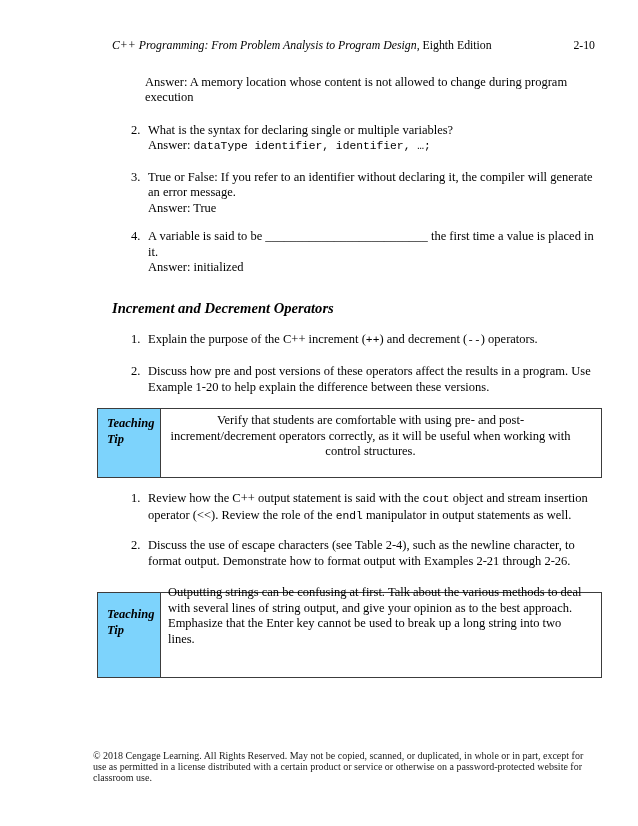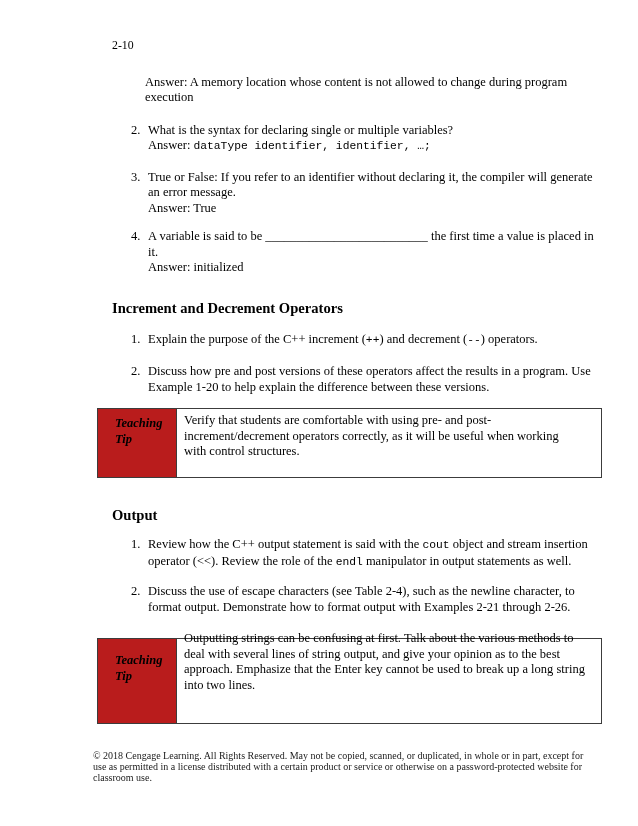--- a/index.html
+++ b/index.html
@@ -33,64 +33,67 @@
   .mt-q4 { margin-top:13px; }
   .mt-i1 { margin-top:15px; }
   .mt-i2 { margin-top:16px; }
   .mt-o1 { margin-top:13px; }
   .mt-o2 { margin-top:14px; }
 
   .mono { font-family:"Liberation Mono", monospace; font-size:11.3px; }
 
   h2.sec {
     font-size:14.6px; line-height:18px;
-    margin:28px 0 0 0; font-weight:bold;
+    margin:28px 0 0 0; font-weight:bold;font-style:italic;
   }
   h2.sec.first { margin-top:23px; }
 
   
   .tipbox {
     margin-left:-15px;
     width:505px;
     border:1px solid #3c3c3c;
     display:flex;
     box-sizing:border-box;
     background:#fff;
   }
   .tipbox .label-cell {
-    flex:none; width:79px; box-sizing:border-box;
-    background:#b91c1c;
+    flex:none; width:63px; box-sizing:border-box;
+    background:#7dd3fc;
     border-right:1px solid #3c3c3c;
-    padding:7px 6px 0 17px;
+    padding:7px 6px 0 9px;
     font-weight:bold; font-style:italic;
   }
   .tipbox .text-cell {
     flex:1; padding:3px 12px 0 7px;
   }
   .tipbox1 { margin-top:13px; height:70px; }
   .tipbox2 { margin-top:23px; height:86px; }
   .tipbox2 .label-cell { padding-top:14px; }
   
   .tipbox2 .text-cell p { margin:-11px 0 0 0; }
-  .tipbox1 .text-cell p { margin:1px 16px 0 0; }
+  .tipbox1 .text-cell p { margin:1px 16px 0 0;text-align:center; }
   .tipbox .label-cell p { margin:0; }
 
   
   .footer {
     position:absolute; left:93px; right:43px; top:751px;
     font-size:10px; line-height:10.8px; color:#1a1a1a;
   }
 </style>
 </head>
 <body>
 
 <div class="page">
   <div class="content">
 
     <div class="hdr">
+      <div>
+        <span class="title-italic">C++ Programming: From Problem Analysis to Program Design</span><span class="pageno">, Eighth Edition</span>
+      </div>
       <div class="pageno">2-10</div>
     </div>
 
     <p class="answer-indent">Answer: A memory location whose content is not allowed to change during program execution</p>
 
     <div class="li mt-q2">
       <span class="num">2.</span>
       <span class="txt">
         <span>What is the syntax for declaring single or multiple variables?</span><br>
         <span>Answer: </span><span class="mono">dataType identifier, identifier, …;</span>
@@ -129,21 +132,20 @@
 
     <div class="tipbox tipbox1">
       <div class="label-cell">
         <p>Teaching Tip</p>
       </div>
       <div class="text-cell">
         <p>Verify that students are comfortable with using pre- and post-increment/decrement operators correctly, as it will be useful when working with control structures.</p>
       </div>
     </div>
 
-    <h2 class="sec">Output</h2>
 
     <div class="li mt-o1">
       <span class="num">1.</span>
       <span class="txt">
         <span>Review how the C++ output statement is said with the </span><span class="mono">cout</span><span> object and stream insertion operator (&lt;&lt;). Review the role of the </span><span class="mono">endl</span><span> manipulator in output statements as well.</span>
       </span>
     </div>
 
     <div class="li mt-o2">
       <span class="num">2.</span>

